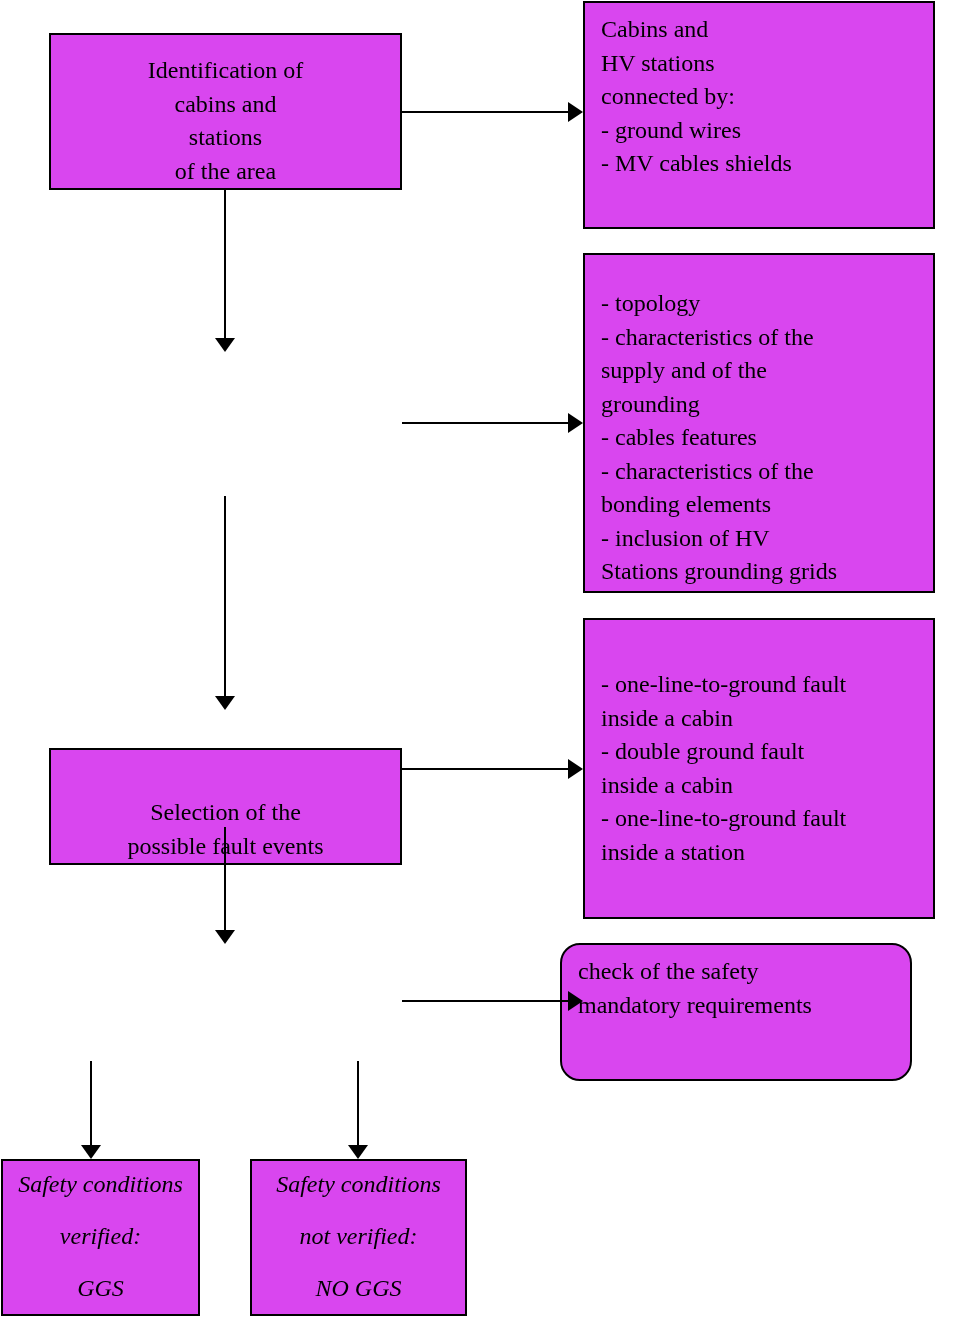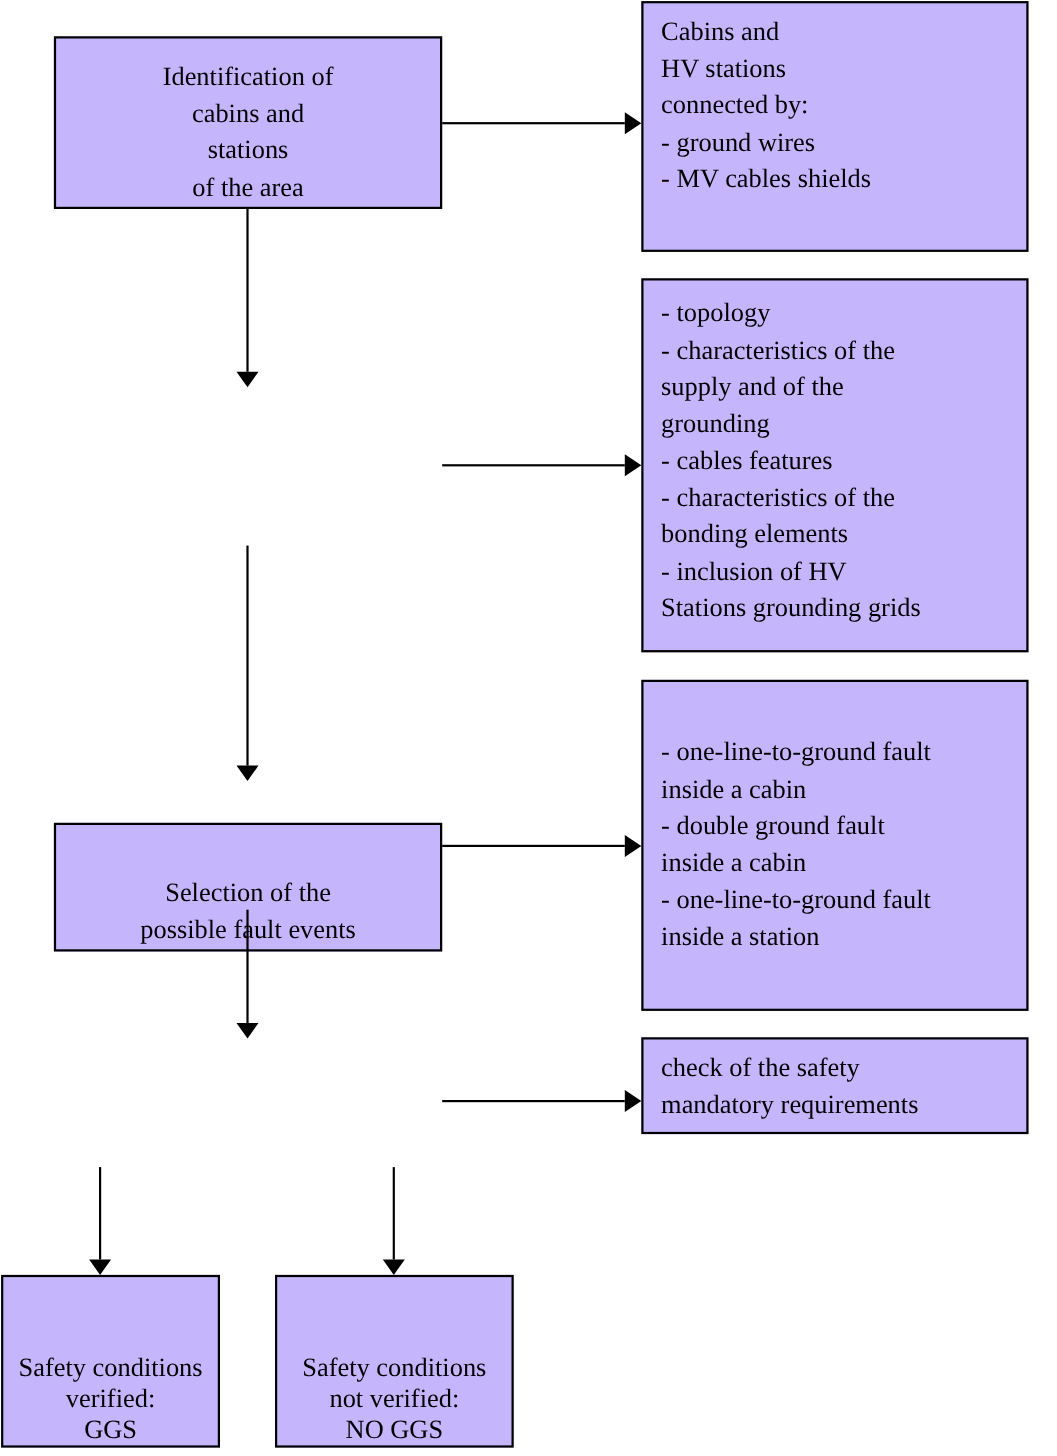--- a/index.html
+++ b/index.html
@@ -12,21 +12,21 @@
     width: 961px;
     height: 1324px;
     background: #ffffff;
     overflow: hidden;
     font-family: "Liberation Serif", "DejaVu Serif", serif;
     color: #000000;
   }
   .box {
     position: absolute;
     border: 2px solid #000000;
-    background: #c4b5fd;
+    background: #d946ef;
     box-sizing: border-box;
     font-size: 24px;
     line-height: 33.5px;
   }
   .txt {
     white-space: pre-line;
     display: block;
   }
   .center-both {
     display: flex;
@@ -44,21 +44,22 @@
   }
   .top-left {
     text-align: left;
     padding: 10px 6px 0 16px;
   }
   .top-center {
     text-align: center;
     padding-top: 12px;
   }
   .bottom-box {
-    line-height: 28px;
+    line-height: 52px;
+    font-style: italic;
   }
   .vline {
     position: absolute;
     width: 2px;
     background: #000000;
   }
   .hline {
     position: absolute;
     height: 2px;
     background: #000000;
@@ -100,42 +101,42 @@
 
 
   <div class="box top-left" style="left:583px; top:1px; width:352px; height:228px;">
     <span class="txt">Cabins and
 HV stations
 connected by:
 - ground wires
 - MV cables shields</span>
   </div>
 
-  <div class="box top-left" style="left:583px; top:253px; width:352px; height:340px; padding-top:14px;">
+  <div class="box top-left" style="left:583px; top:253px; width:352px; height:340px; padding-top:32px;">
     <span class="txt">- topology
 - characteristics of the
 supply and of the
 grounding
 - cables features
 - characteristics of the
 bonding elements
 - inclusion of HV
 Stations grounding grids</span>
   </div>
 
   <div class="box center-vert-left" style="left:583px; top:618px; width:352px; height:301px;">
     <span class="txt">- one-line-to-ground fault
 inside a cabin
 - double ground fault
 inside a cabin
 - one-line-to-ground fault
 inside a station</span>
   </div>
 
-  <div class="box top-left" style="left:583px; top:943px; width:352px; height:88px;">
+  <div class="box top-left" style="left:560px; top:943px; width:352px; height:138px;border-radius:20px;">
     <span class="txt">check of the safety
 mandatory requirements</span>
   </div>
 
   <div class="box center-both bottom-box" style="left:1px; top:1159px; width:199px; height:157px;">
     <span class="txt">Safety conditions
 verified:
 GGS</span>
   </div>
 

